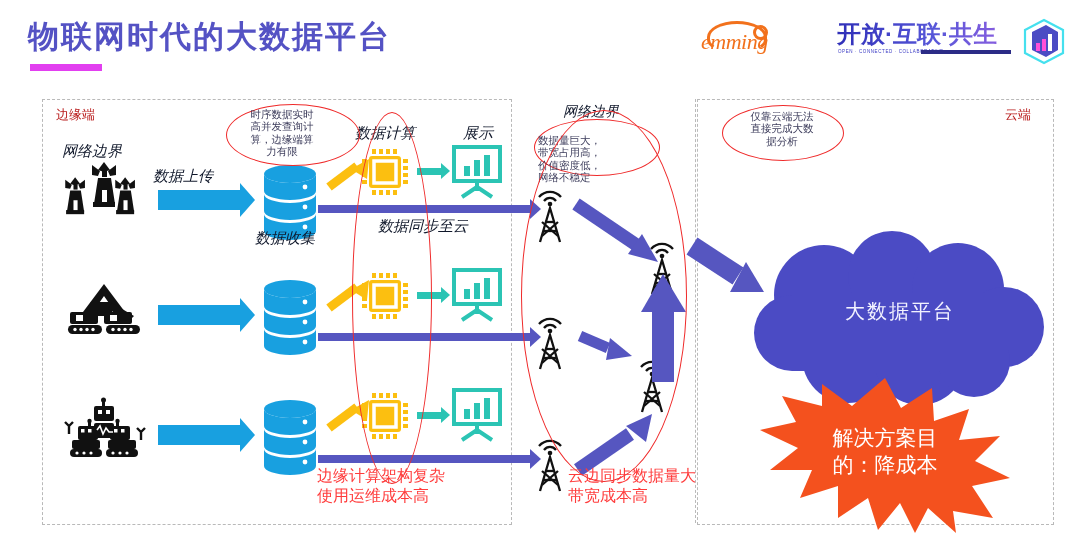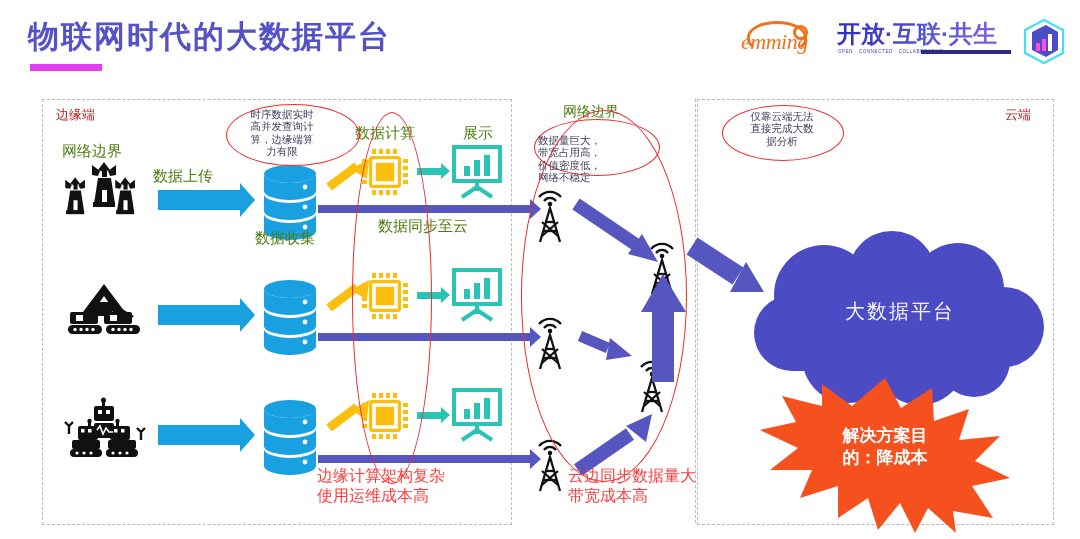--- a/index.html
+++ b/index.html
@@ -35,21 +35,21 @@
   }
   .lemming-arc{
     position:absolute;left:8px;top:4px;width:54px;height:26px;
     border:3px solid #f2711c;border-radius:50% 50% 42% 42%;
     border-bottom-color:transparent;
   }
   .lemming-dot{
     position:absolute;left:54px;top:8px;width:9px;height:9px;border-radius:50%;
     border:3px solid #f2711c;
   }
-  .slogan{position:relative;width:175px;height:50px;}
+  .slogan{position:relative;width:175px;height:50px;margin-left:40px;}
   .slogan-main{
     position:absolute;left:0;top:3px;width:100%;
     font-size:24px;font-weight:bold;color:#3b3bc4;
     font-family:"Liberation Sans","DejaVu Sans",sans-serif;
     letter-spacing:0px;white-space:nowrap;
     background:linear-gradient(90deg,#2f2fb8 0%,#5656d8 55%,#8f5fe0 100%);
     -webkit-background-clip:text;background-clip:text;color:transparent;
     text-shadow:none;
   }
   .slogan-sub{
@@ -69,22 +69,22 @@
 
   .panel-label{
     position:absolute;font-size:13px;color:#b91c1c;
     font-family:"Liberation Serif","DejaVu Serif",serif;
   }
   .lbl-edge{left:56px;top:106px;}
   .lbl-cloud{left:1005px;top:106px;}
 
   
   .dtext{
-    position:absolute;color:#4d7c0f;font-size:14px;line-height:1.15;
-    font-family:"Liberation Serif","DejaVu Serif",serif;white-space:nowrap;
+    position:absolute;color:#0f172a;font-size:14px;line-height:1.15;
+    font-family:"Liberation Serif","DejaVu Serif",serif;white-space:nowrap;font-style:italic;
   }
   .dtext.big{font-size:15px;}
 
   
   .note{
     position:absolute;color:#3d3d5c;font-size:10.5px;line-height:1.18;
     text-align:center;font-family:"Liberation Serif","DejaVu Serif",serif;
   }
   .ellipse{
     position:absolute;border:1.4px solid #ef2a2a;border-radius:50%;
@@ -121,21 +121,21 @@
   .cloud-text{
     position:absolute;left:752px;top:298px;width:296px;text-align:center;
     font-size:20px;color:#f2f2ff;
     font-family:"Liberation Serif","DejaVu Serif",serif;letter-spacing:2px;
   }
 
   
   .burst{position:absolute;left:760px;top:378px;width:250px;height:155px;}
   .burst-text{
     position:absolute;left:790px;top:425px;width:190px;text-align:center;
-    font-size:17px;line-height:1.3;color:#ffffff;font-weight:bold;
+    font-size:21px;line-height:1.3;color:#ffffff;font-weight:normal;
     font-family:"Liberation Serif","DejaVu Serif",serif;white-space:pre-line;
   }
 
   svg{display:block;overflow:visible;}
 </style>
 </head>
 <body>
 
 <div class="slide">
 

